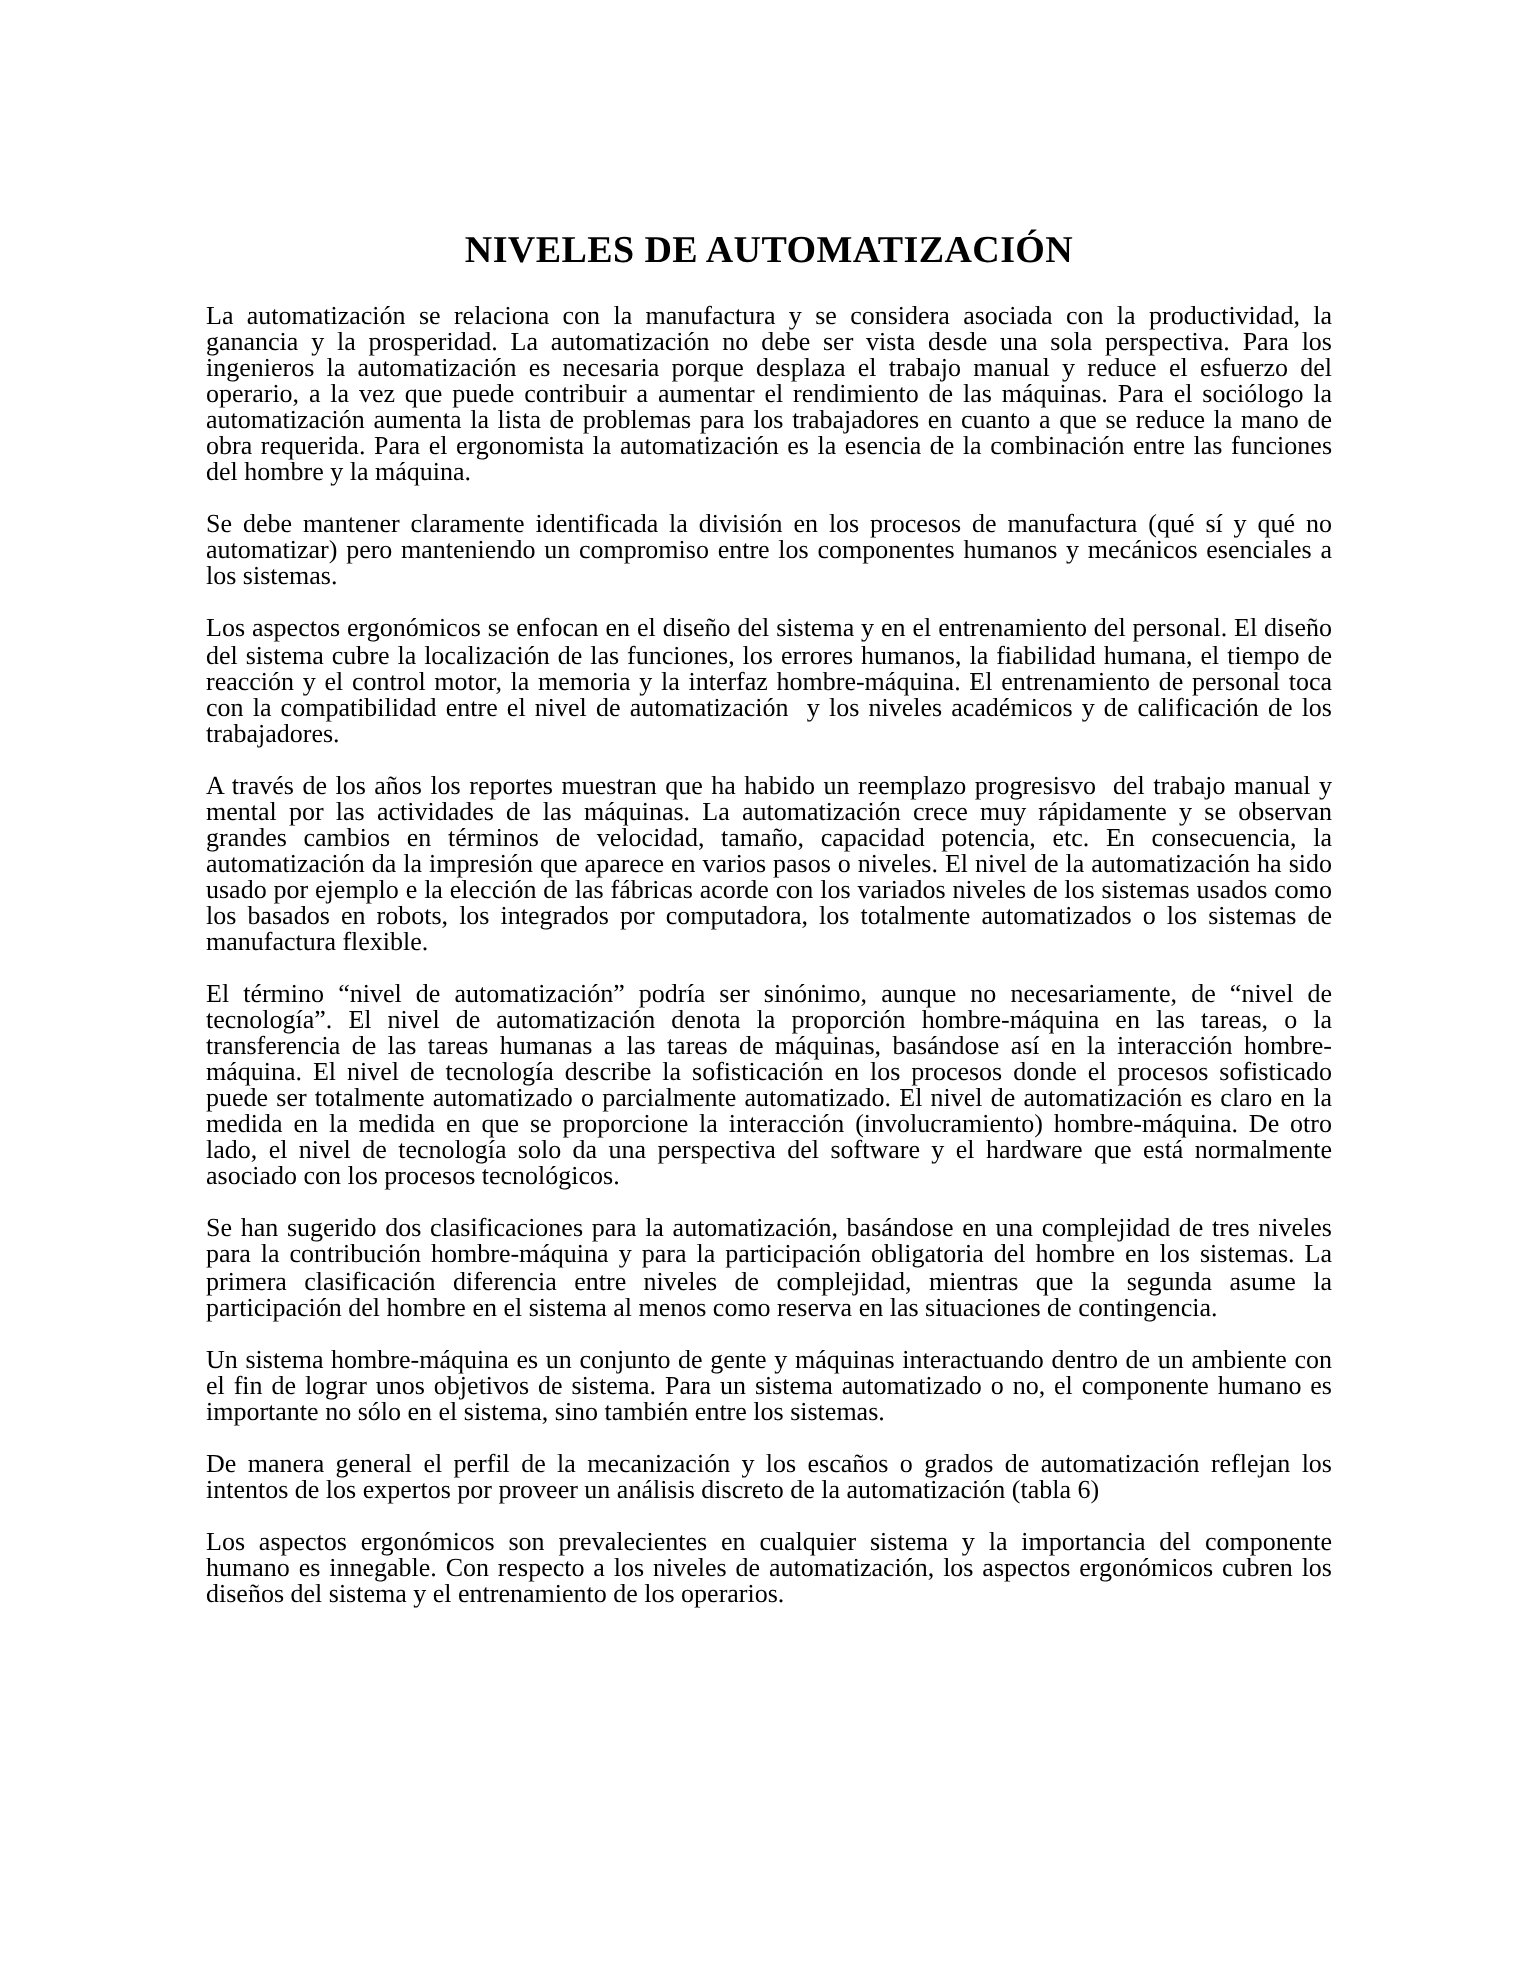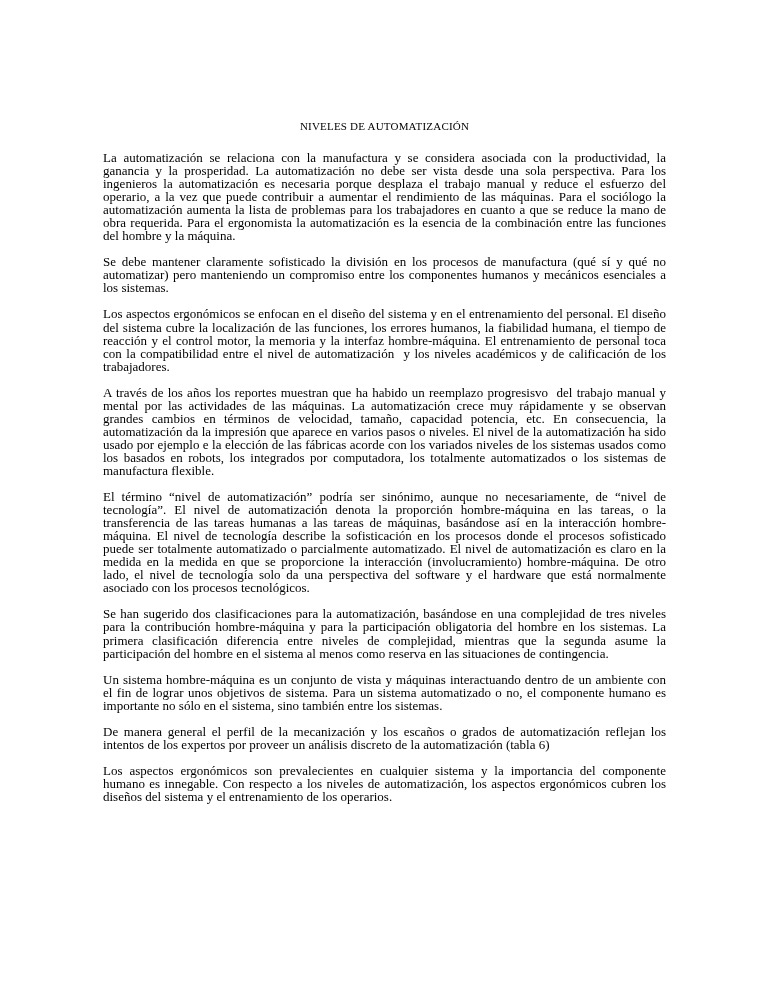--- a/index.html
+++ b/index.html
@@ -22,22 +22,22 @@
     background: #ffffff;
     box-sizing: border-box;
   }
   .content {
     position: absolute;
     left: 103px;
     top: 118px;
     width: 563px;
   }
   .doc-title {
-    font-size: 11px;
-    font-weight: normal;
+    font-size: 19px;
+    font-weight: bold;
     text-align: center;
     letter-spacing: 0.2px;
     line-height: 16px;
     margin: 0 0 17px 0;
     padding: 0;
   }
   .para {
     font-size: 13px;
     line-height: 13.05px;
     text-align: justify;
@@ -54,23 +54,23 @@
 </style>
 </head>
 <body>
 
 <div class="page">
   <div class="content">
 
     <h1 class="doc-title">NIVELES DE AUTOMATIZACIÓN</h1>
 
     <p class="para">La automatización se relaciona con la manufactura y se considera asociada con la productividad, la ganancia y la prosperidad. La automatización no debe ser vista desde una sola perspectiva. Para los ingenieros la automatización es necesaria porque desplaza el trabajo manual y reduce el esfuerzo del operario, a la vez que puede contribuir a aumentar el rendimiento de las máquinas. Para el sociólogo la automatización aumenta la lista de problemas para los trabajadores en cuanto a que se reduce la mano de obra requerida. Para el ergonomista la automatización es la esencia de la combinación entre las funciones del hombre y la máquina.</p>
-    <p class="para">Se debe mantener claramente sofisticado la división en los procesos de manufactura (qué sí y qué no automatizar) pero manteniendo un compromiso entre los componentes humanos y mecánicos esenciales a los sistemas.</p>
+    <p class="para">Se debe mantener claramente identificada la división en los procesos de manufactura (qué sí y qué no automatizar) pero manteniendo un compromiso entre los componentes humanos y mecánicos esenciales a los sistemas.</p>
     <p class="para">Los aspectos ergonómicos se enfocan en el diseño del sistema y en el entrenamiento del personal. El diseño del sistema cubre la localización de las funciones, los errores humanos, la fiabilidad humana, el tiempo de reacción y el control motor, la memoria y la interfaz hombre-máquina. El entrenamiento de personal toca con la compatibilidad entre el nivel de automatización  y los niveles académicos y de calificación de los trabajadores.</p>
     <p class="para">A través de los años los reportes muestran que ha habido un reemplazo progresisvo  del trabajo manual y mental por las actividades de las máquinas. La automatización crece muy rápidamente y se observan grandes cambios en términos de velocidad, tamaño, capacidad potencia, etc. En consecuencia, la automatización da la impresión que aparece en varios pasos o niveles. El nivel de la automatización ha sido usado por ejemplo e la elección de las fábricas acorde con los variados niveles de los sistemas usados como los basados en robots, los integrados por computadora, los totalmente automatizados o los sistemas de manufactura flexible.</p>
     <p class="para">El término “nivel de automatización” podría ser sinónimo, aunque no necesariamente, de “nivel de tecnología”. El nivel de automatización denota la proporción hombre-máquina en las tareas, o la transferencia de las tareas humanas a las tareas de máquinas, basándose así en la interacción hombre-máquina. El nivel de tecnología describe la sofisticación en los procesos donde el procesos sofisticado puede ser totalmente automatizado o parcialmente automatizado. El nivel de automatización es claro en la medida en la medida en que se proporcione la interacción (involucramiento) hombre-máquina. De otro lado, el nivel de tecnología solo da una perspectiva del software y el hardware que está normalmente asociado con los procesos tecnológicos.</p>
     <p class="para">Se han sugerido dos clasificaciones para la automatización, basándose en una complejidad de tres niveles para la contribución hombre-máquina y para la participación obligatoria del hombre en los sistemas. La primera clasificación diferencia entre niveles de complejidad, mientras que la segunda asume la participación del hombre en el sistema al menos como reserva en las situaciones de contingencia.</p>
-    <p class="para">Un sistema hombre-máquina es un conjunto de vista y máquinas interactuando dentro de un ambiente con el fin de lograr unos objetivos de sistema. Para un sistema automatizado o no, el componente humano es importante no sólo en el sistema, sino también entre los sistemas.</p>
+    <p class="para">Un sistema hombre-máquina es un conjunto de gente y máquinas interactuando dentro de un ambiente con el fin de lograr unos objetivos de sistema. Para un sistema automatizado o no, el componente humano es importante no sólo en el sistema, sino también entre los sistemas.</p>
     <p class="para">De manera general el perfil de la mecanización y los escaños o grados de automatización reflejan los intentos de los expertos por proveer un análisis discreto de la automatización (tabla 6)</p>
     <p class="para">Los aspectos ergonómicos son prevalecientes en cualquier sistema y la importancia del componente humano es innegable. Con respecto a los niveles de automatización, los aspectos ergonómicos cubren los diseños del sistema y el entrenamiento de los operarios.</p>
 
   </div>
 </div>
 
 </body></html>

